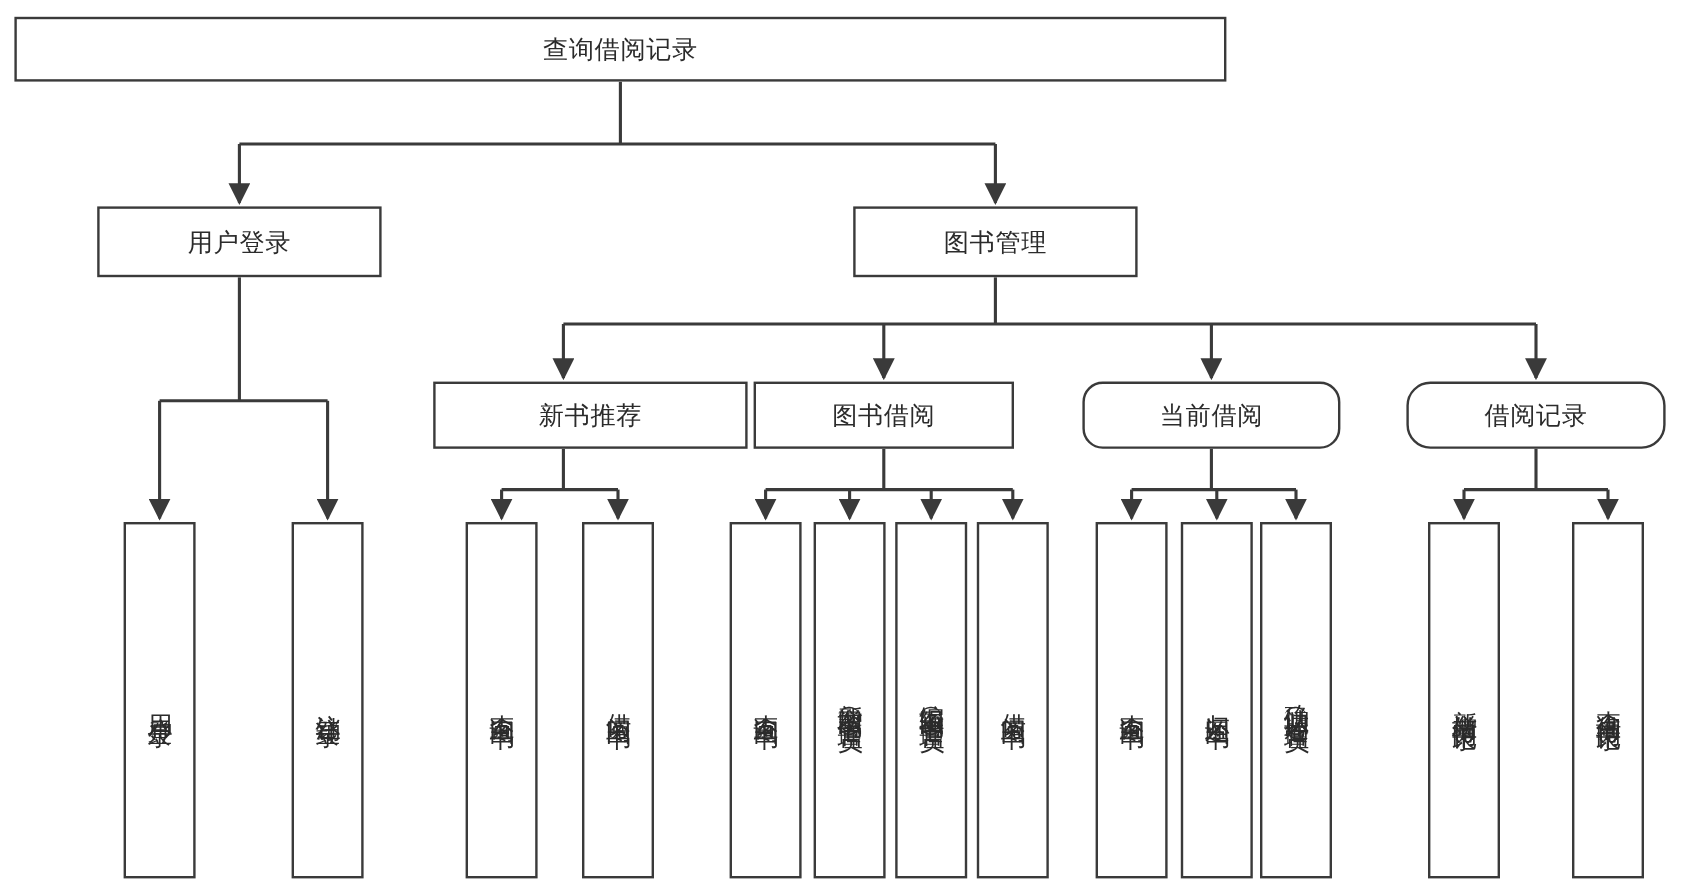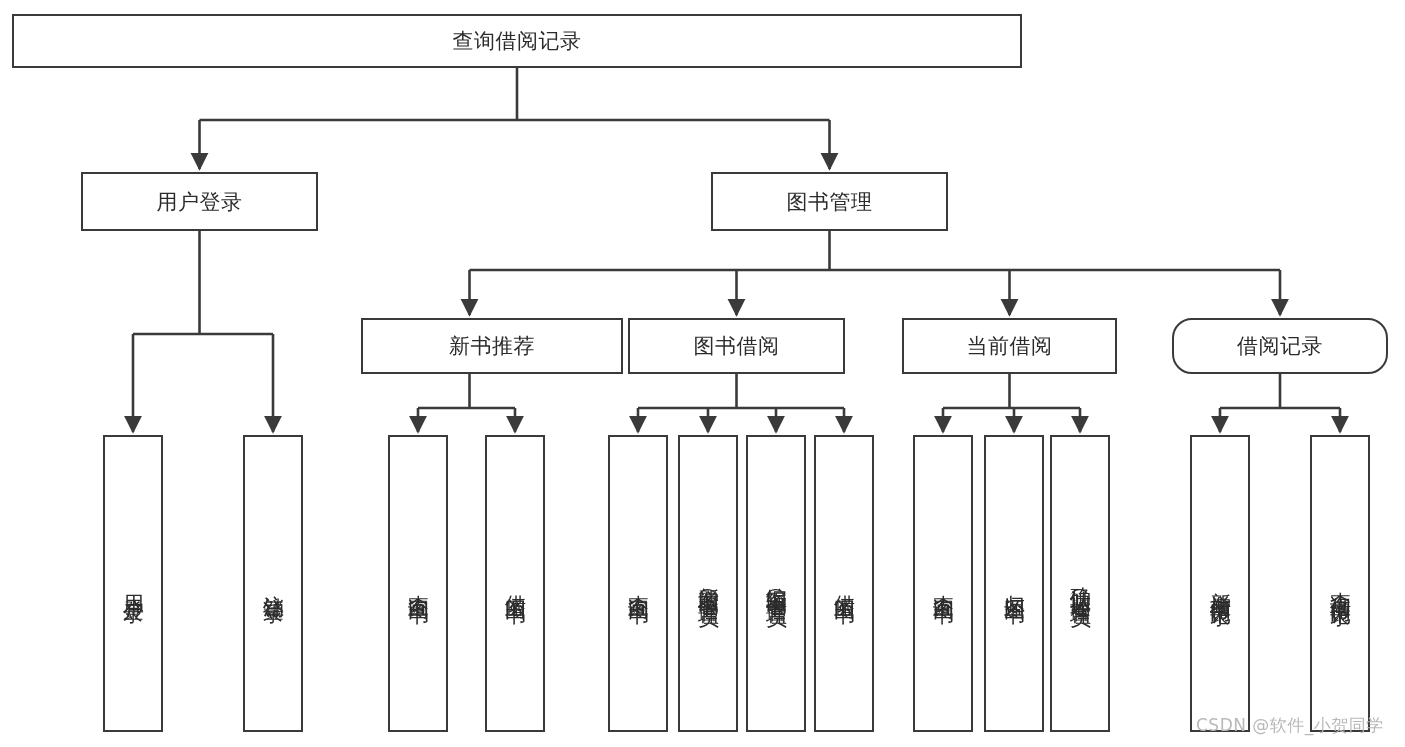--- a/index.html
+++ b/index.html
@@ -144,21 +144,21 @@
   </div>
 
   <div class="node v" style="left: 746px; top: 435px; width: 60px; height: 297px;">
     <span class="vtext">编辑图书（管理员）</span>
   </div>
 
   <div class="node v" style="left: 814px; top: 435px; width: 60px; height: 297px;">
     <span class="vtext">借阅图书</span>
   </div>
 
-  <div class="node h" style="left: 902px; top: 318px; width: 215px; height: 56px;">当前借阅</div>
+  <div class="node h" style="left: 902px; top: 318px; width: 215px; height: 56px; border-radius: 17px;">当前借阅</div>
 
   <div class="node v" style="left: 913px; top: 435px; width: 60px; height: 297px;">
     <span class="vtext">查询图书</span>
   </div>
 
   <div class="node v" style="left: 984px; top: 435px; width: 60px; height: 297px;">
     <span class="vtext">归还图书</span>
   </div>
 
   <div class="node v" style="left: 1050px; top: 435px; width: 60px; height: 297px;">
@@ -168,14 +168,13 @@
   <div class="node h" style="left: 1172px; top: 318px; width: 216px; height: 56px; border-radius: 20px;">借阅记录</div>
 
   <div class="node v" style="left: 1190px; top: 435px; width: 60px; height: 297px;">
     <span class="vtext">新增借阅记录</span>
   </div>
 
   <div class="node v" style="left: 1310px; top: 435px; width: 60px; height: 297px;">
     <span class="vtext">查询借阅记录</span>
   </div>
 
-  <div class="watermark" style="left: 1196px; top: 714px;">CSDN @软件_小贺同学</div>
 </div>
 
 </body></html>

